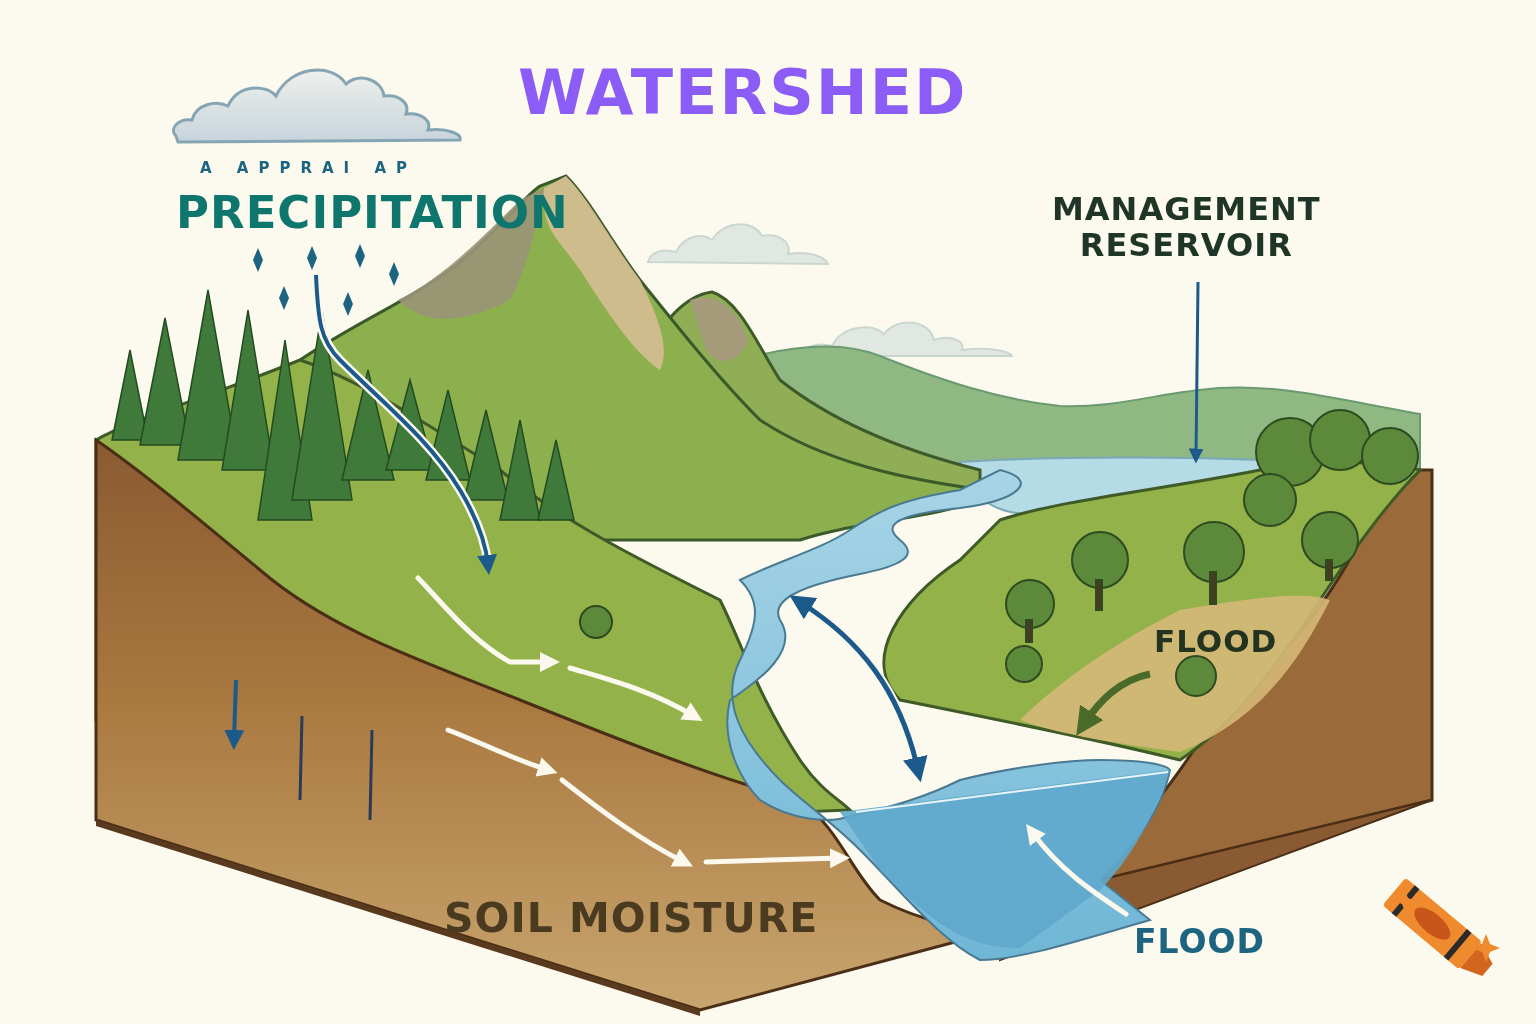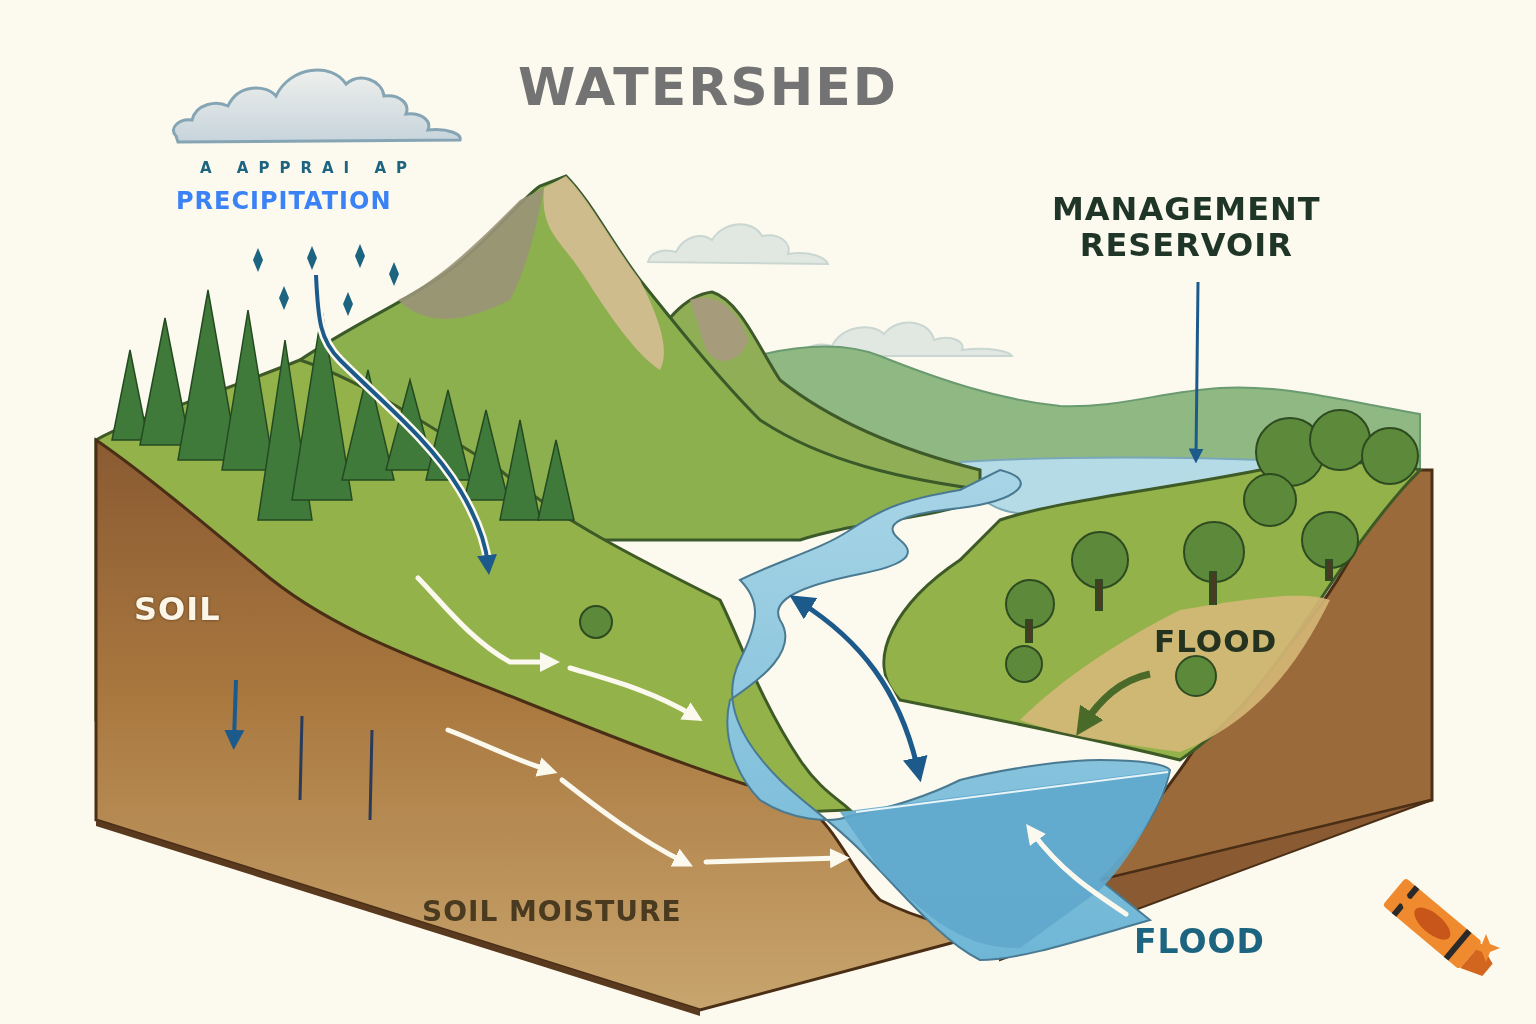--- a/index.html
+++ b/index.html
@@ -1,24 +1,24 @@
 <!DOCTYPE html>
 <html><head>
 <meta charset="utf-8">
 <style>
   html, body { margin: 0; padding: 0; }
   body { width: 1536px; height: 1024px; background: #fcfaee; overflow: hidden; position: relative; font-family: "DejaVu Sans", sans-serif; }
   .canvas { position: absolute; left: 0; top: 0; width: 1536px; height: 1024px; }
   .label { position: absolute; font-family: "DejaVu Sans", sans-serif; font-weight: bold; letter-spacing: 1px; white-space: nowrap; text-align: center; line-height: 1.12; }
-  .title { left: 518px; top: 58px; font-size: 52px; color: #737373; letter-spacing: 2px; }
-  .precip { left: 176px; top: 188px; font-size: 24px; color: #3b82f6; }
+  .title { left: 518px; top: 58px; font-size: 62px; color: #8b5cf6; letter-spacing: 2px; }
+  .precip { left: 176px; top: 188px; font-size: 45px; color: #0f766e; }
   .reservoir { left: 1052px; top: 192px; font-size: 32px; color: #1f3527; }
   .soil1 { left: 134px; top: 592px; font-size: 32px; color: #fbf6e8; text-shadow: 0 0 3px #5a3a1a; }
   .flood1 { left: 1154px; top: 624px; font-size: 31px; color: #233320; }
-  .soil2 { left: 422px; top: 896px; font-size: 28px; color: #4a3a20; }
+  .soil2 { left: 444px; top: 896px; font-size: 41px; color: #4a3a20; }
   .flood2 { left: 1134px; top: 924px; font-size: 33px; color: #1c6480; }
   .drizzle { position: absolute; left: 200px; top: 160px; font-size: 15px; color: #1c6480; letter-spacing: 10px; }
 </style>
 </head>
 <body>
 
 <svg class="canvas" viewBox="0 0 1536 1024" xmlns="http://www.w3.org/2000/svg">
   <defs>
     <marker id="ahBlue" viewBox="0 0 10 10" refX="5" refY="5" markerWidth="5" markerHeight="5" orient="auto-start-reverse">
       <path d="M0,0 L10,5 L0,10 z" fill="#1d5a8c"></path>
@@ -155,17 +155,16 @@
 </svg>
 
 <div class="label drizzle">A APPRAI AP</div>
 <div class="label title">WATERSHED</div>
 <div class="label precip">PRECIPITATION</div>
 <div class="label reservoir">
   <div>MANAGEMENT</div>
   <div>RESERVOIR</div>
 </div>
 <div class="label soil1">
-  <div>SOIL</div>
 </div>
 <div class="label flood1">FLOOD</div>
 <div class="label soil2">SOIL MOISTURE</div>
 <div class="label flood2">FLOOD</div>
 
 </body></html>

